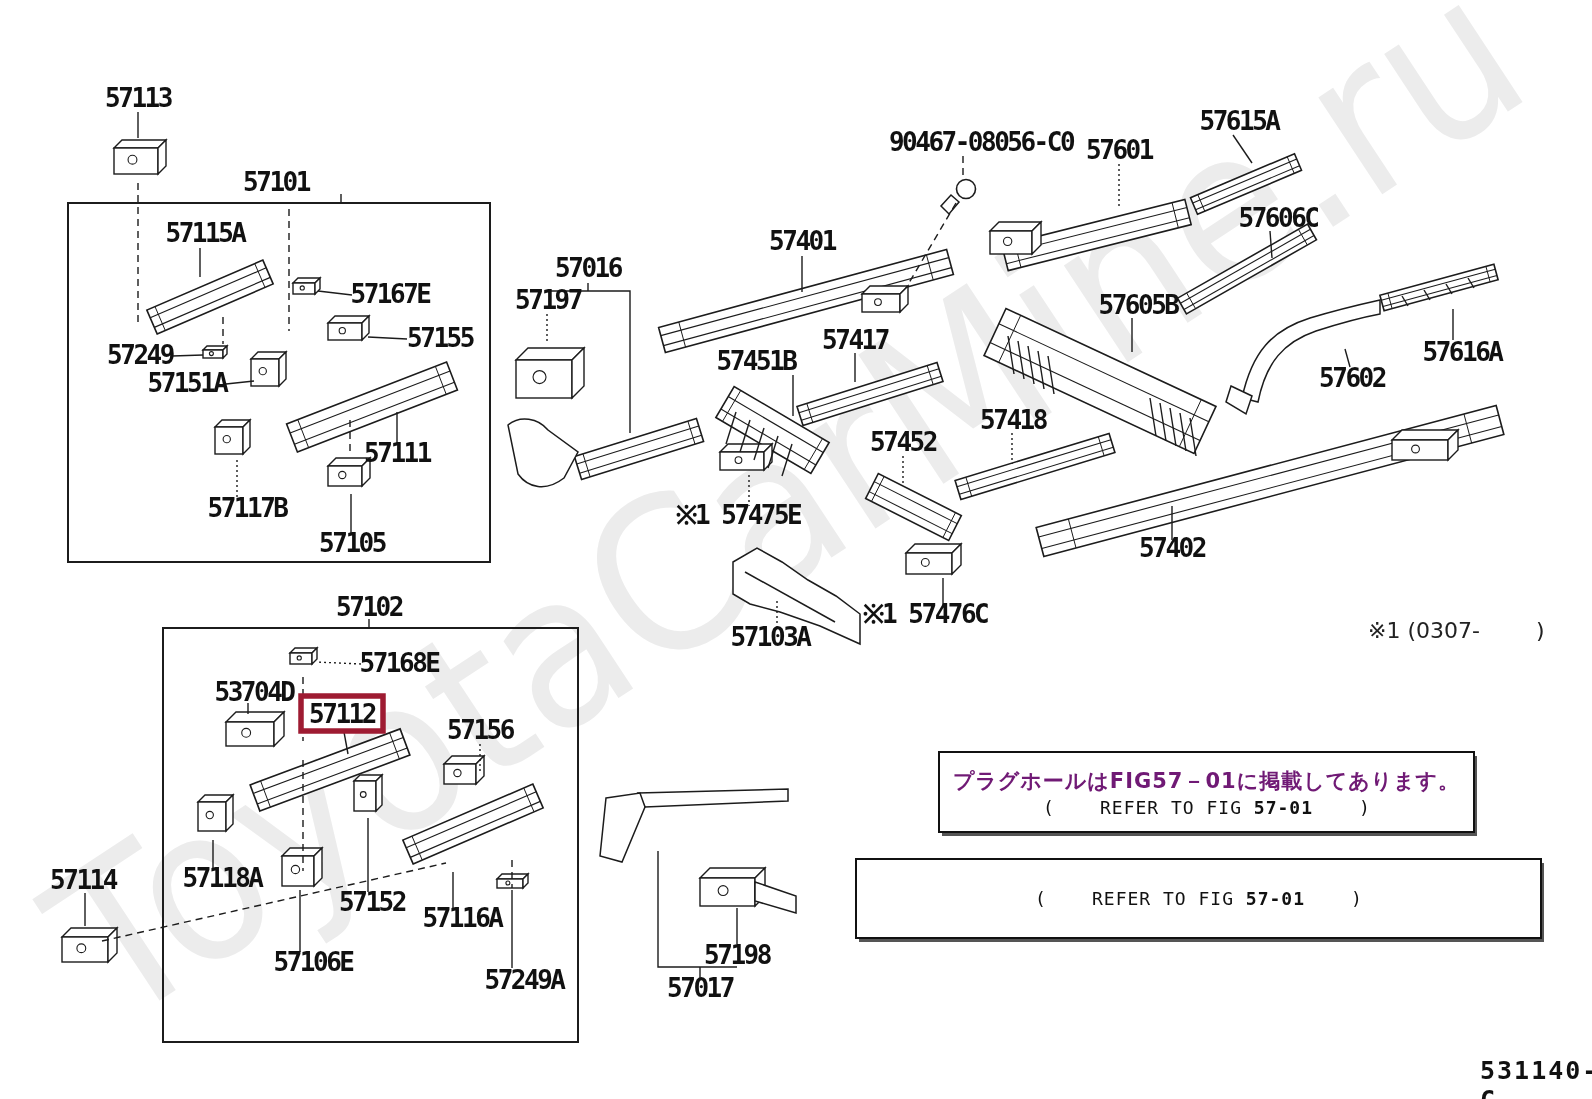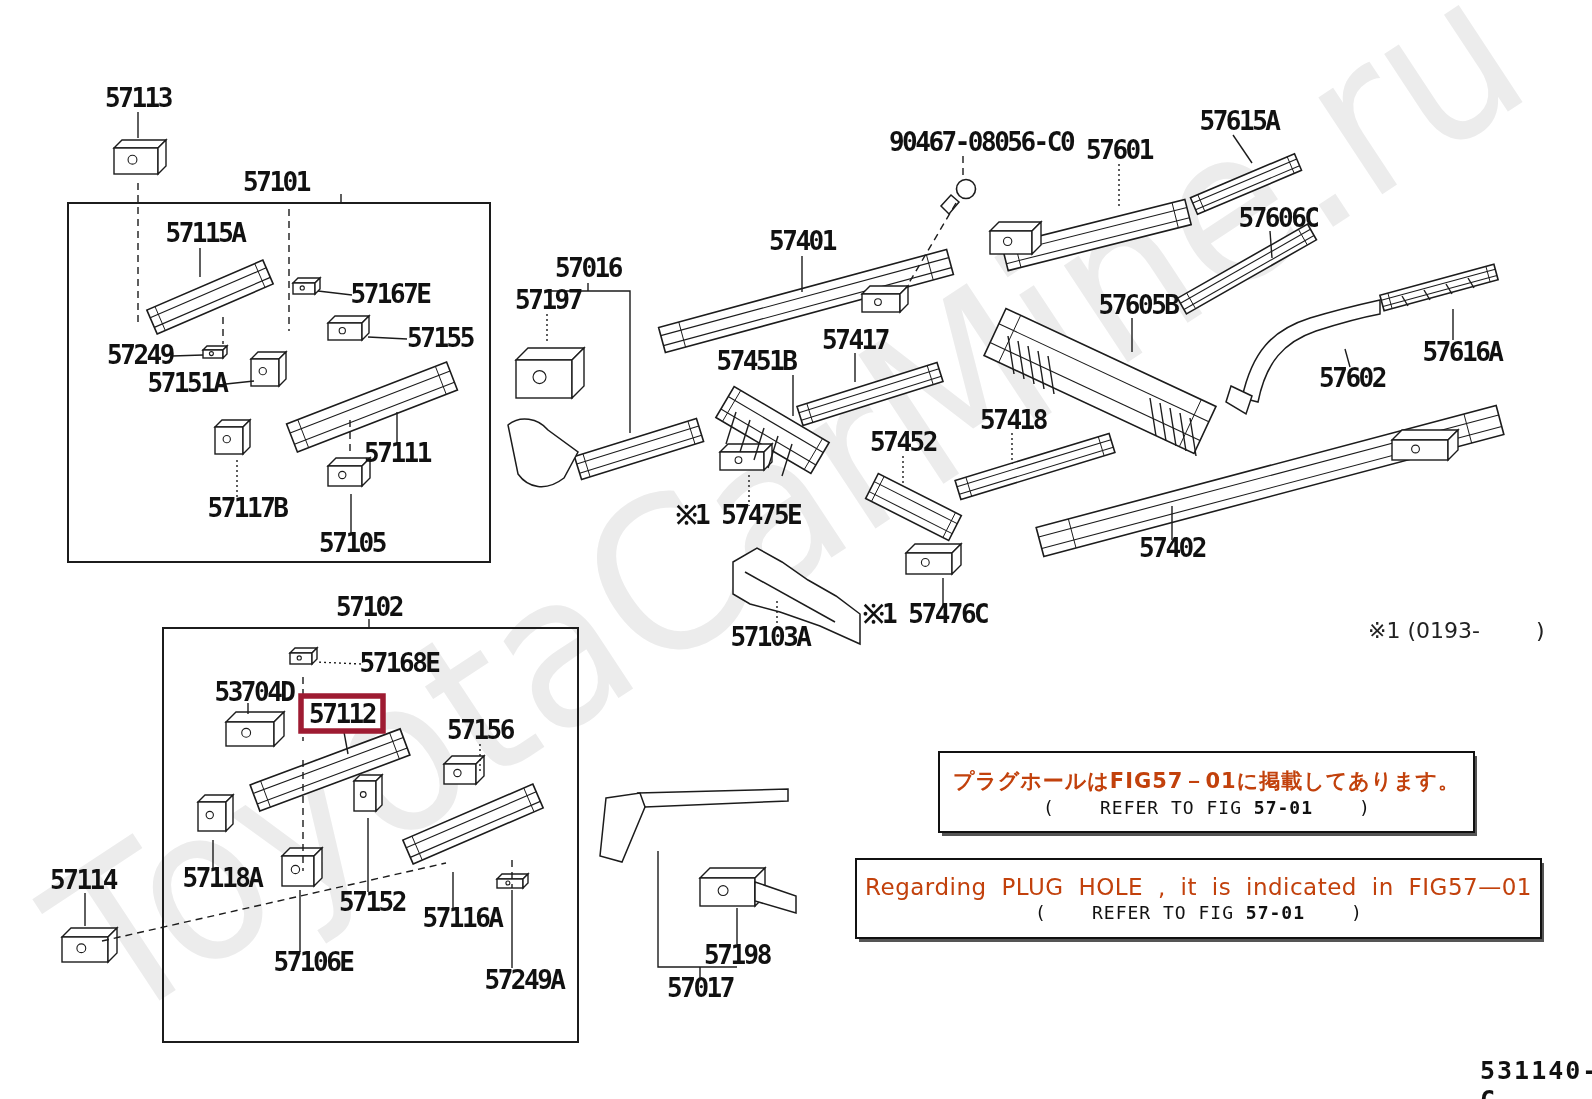--- a/index.html
+++ b/index.html
@@ -2,21 +2,21 @@
 <html><head>
 <meta charset="utf-8">
 <style>
   html,body{margin:0;padding:0;background:#fff;}
   #stage{position:relative;width:1592px;height:1099px;background:#ffffff;overflow:hidden;
          font-family:"DejaVu Sans Mono","Liberation Mono",monospace;}
   #diagram-svg{position:absolute;left:0;top:0;}
   .notebox{position:absolute;background:#fff;border:2px solid #111;
            box-shadow:3px 4px 0 -1px #555;display:flex;flex-direction:column;
            justify-content:center;align-items:center;gap:2px;}
-  .notebox .l1{font-weight:bold;letter-spacing:1px;color:#c2410c;}
+  .notebox .l1{font-weight:bold;letter-spacing:1px;color:#701a75;}
   .notebox .l2{display:flex;align-items:baseline;gap:46px;color:#111;}
   .notebox .l2 .mid{letter-spacing:1px;}
   .notebox .l2 b{letter-spacing:1px;margin-top:20px;}
   #jp-note{left:938px;top:751px;width:533px;height:78px;}
   #jp-note .l1{font-size:21px;font-family:"DejaVu Sans",sans-serif;}
   #jp-note .l2{font-size:18px;}
   #en-note{left:855px;top:858px;width:683px;height:77px;}
   #en-note .l1{font-size:23px;font-family:"DejaVu Sans","Liberation Sans",sans-serif;
                font-weight:normal;word-spacing:7px;letter-spacing:0.5px;}
   #en-note .l2{font-size:18px;}
@@ -411,23 +411,22 @@
   <div id="jp-note" class="notebox">
     <div class="l1">プラグホールはFIG57－01に掲載してあります。</div>
     <div class="l2">
       <span>(</span>
       <span class="mid"><span>REFER TO FIG</span>&nbsp;<b>57-01</b></span>
       <span>)</span>
     </div>
   </div>
 
   <div id="en-note" class="notebox">
-    <div class="l1">Regarding  PLUG  HOLE , it  is  indicated  in  FIG57—01</div>
     <div class="l2">
       <span>(</span>
       <span class="mid"><span>REFER TO FIG</span>&nbsp;<b>57-01</b></span>
       <span>)</span>
     </div>
   </div>
 
-  <div id="ref-note">※1 (0193-        )</div>
+  <div id="ref-note">※1 (0307-        )</div>
   <div id="fig-code">531140-C</div>
 </div>
 
 </body></html>

